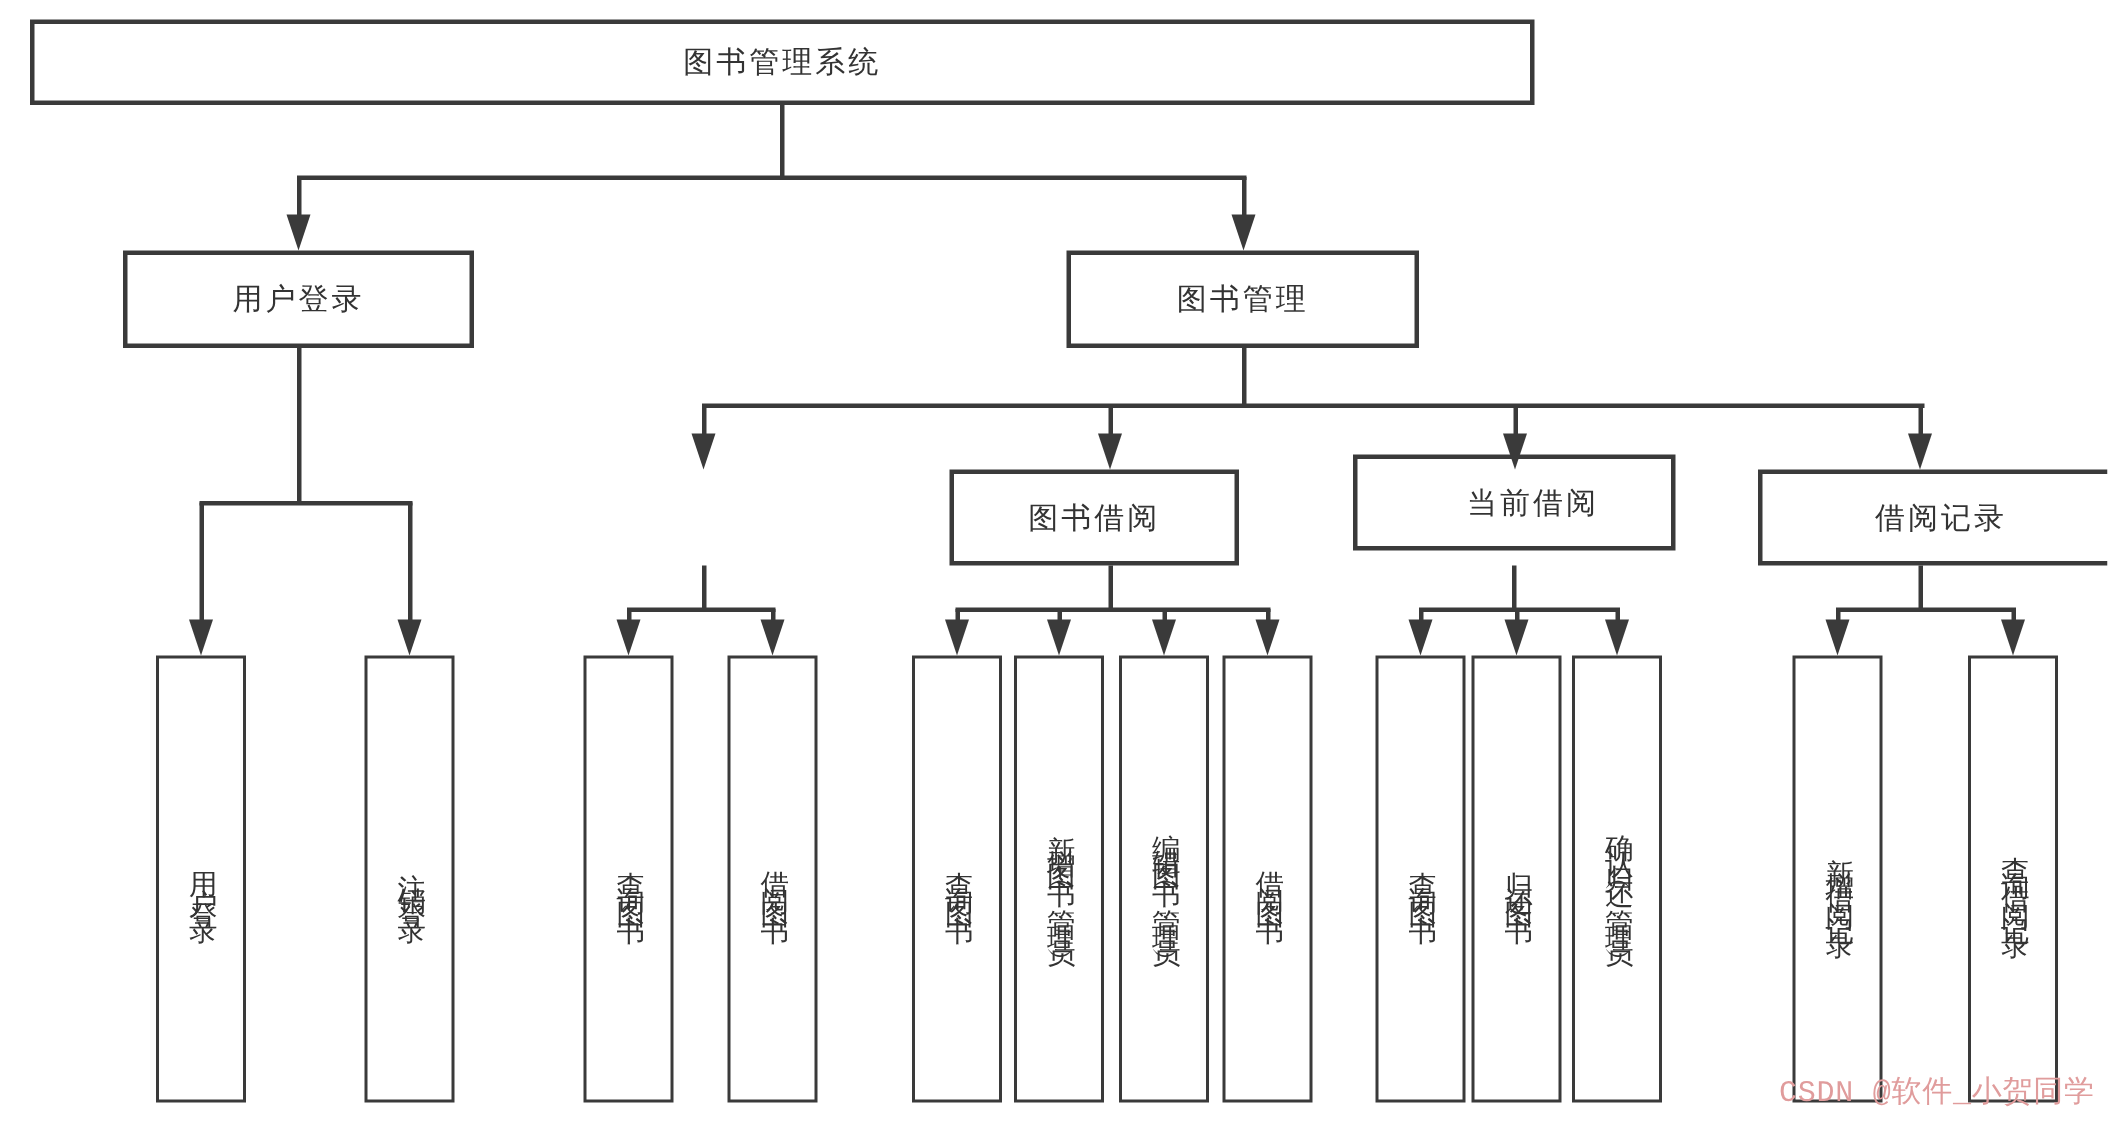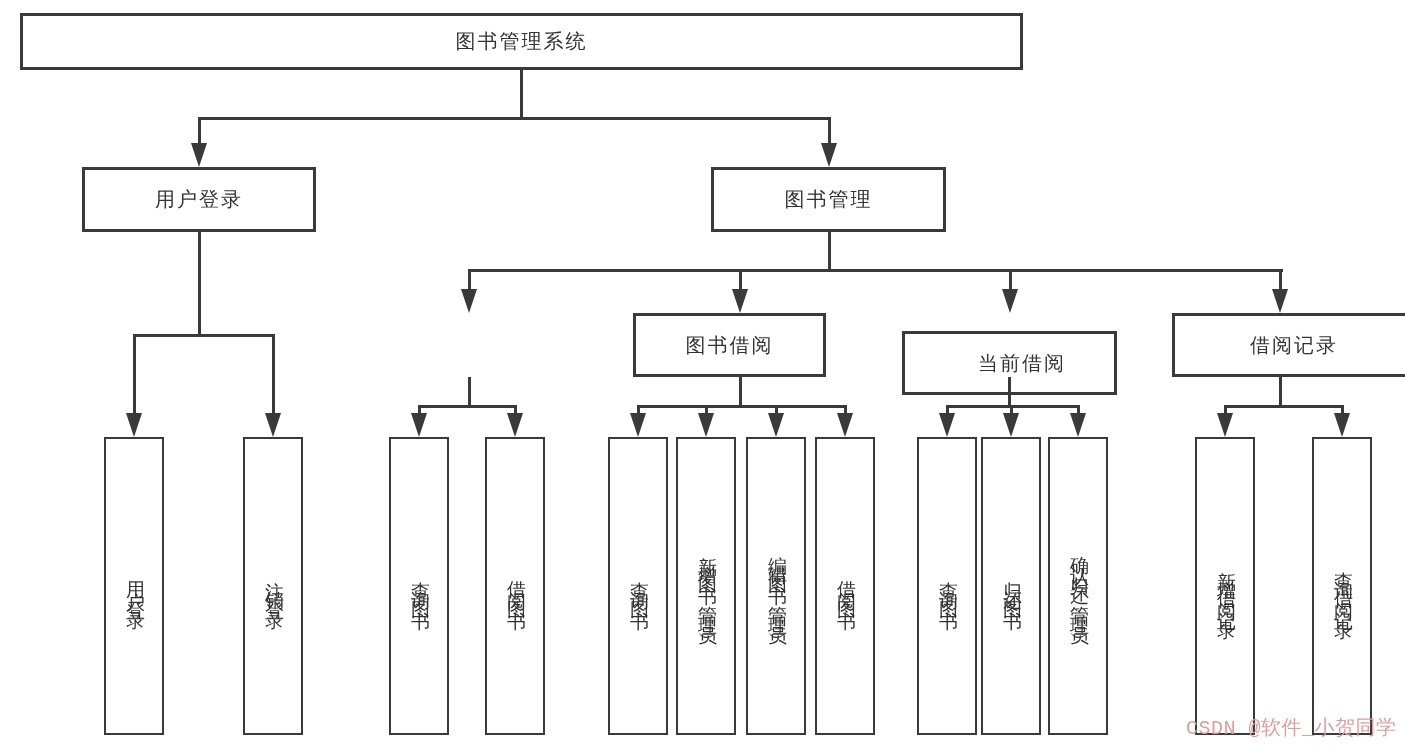--- a/index.html
+++ b/index.html
@@ -40,21 +40,21 @@
   <div class="box" style="left:82px; top:167px; width:234px; height:65px;">
     <span>用户登录</span>
   </div>
   <div class="box" style="left:711px; top:167px; width:235px; height:65px;">
     <span>图书管理</span>
   </div>
 
   <div class="box" style="left:633px; top:313px; width:193px; height:64px;">
     <span>图书借阅</span>
   </div>
-  <div class="box" style="left:902px; top:331px; width:215px; height:64px;padding-left:25px;">
+  <div class="box" style="left:902px; top:303px; width:215px; height:64px;padding-left:25px;">
     <span>当前借阅</span>
   </div>
   <div class="box" style="left:1172px; top:313px; width:244px; height:64px;">
     <span>借阅记录</span>
   </div>
 
   <div class="box leaf" style="left:104px; top:437px; width:60px; height:298px;">
     <span class="vtext">用户登录</span>
   </div>
   <div class="box leaf" style="left:243px; top:437px; width:60px; height:298px;">

